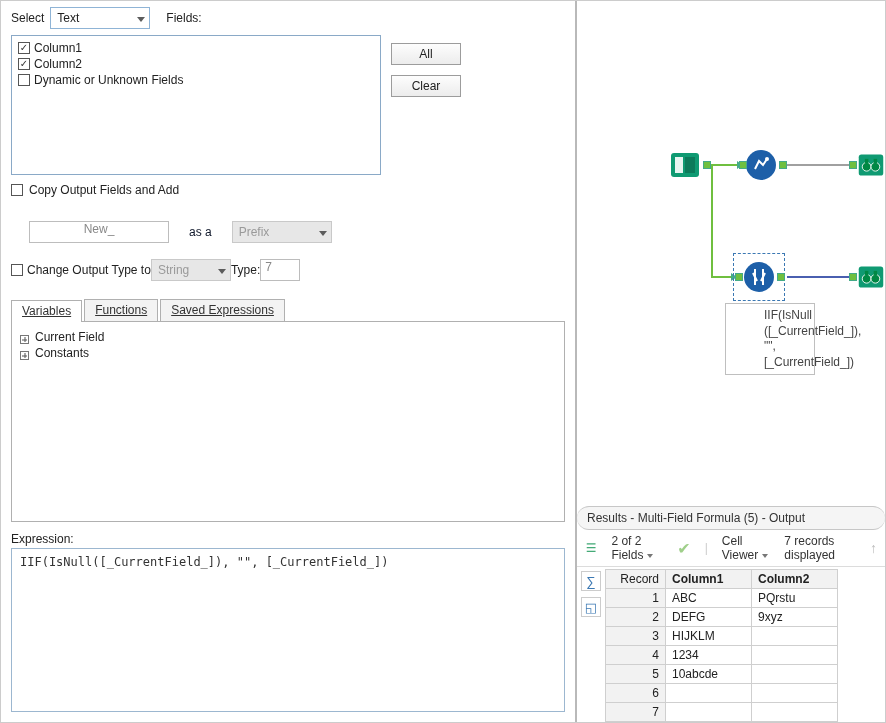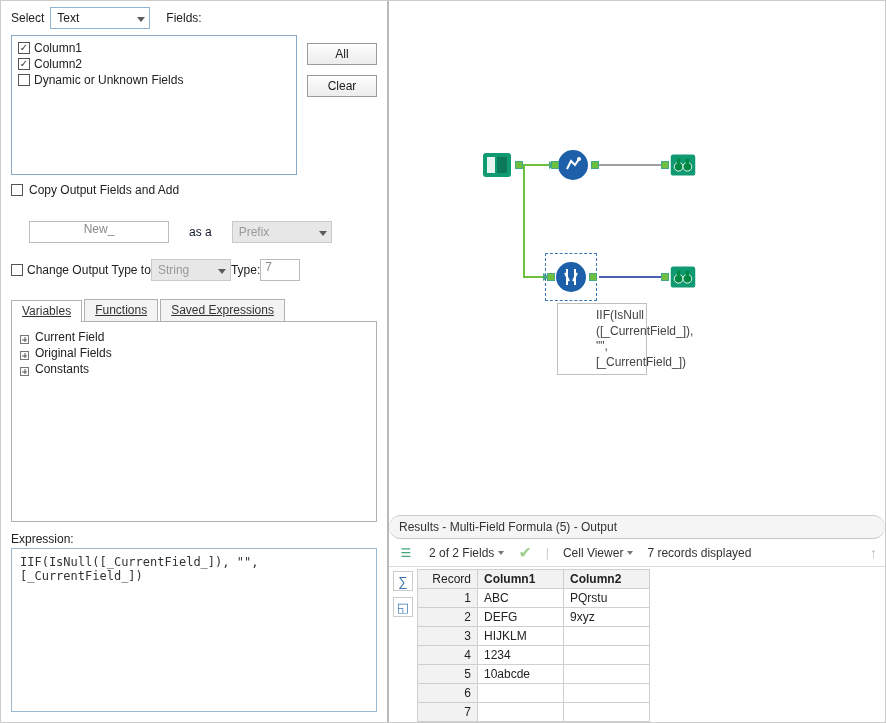--- a/index.html
+++ b/index.html
@@ -1,18 +1,18 @@
 <!DOCTYPE html>
 <html><head>
 <meta charset="utf-8">
 <style>
   * { box-sizing: border-box; font-family: "Segoe UI", Tahoma, sans-serif; font-size: 12px; }
   body { margin: 0; background: #fff; color: #222; }
   .app { display: flex; width: 886px; height: 723px; border: 1px solid #ccc; }
-  .left { width: 388px; border-right: 2px solid #b9b9b9; padding: 6px 10px 10px 10px; display: flex; flex-direction: column; }
+  .left { width: 576px; border-right: 2px solid #b9b9b9; padding: 6px 10px 10px 10px; display: flex; flex-direction: column; }
   .right { flex: 1; display: flex; flex-direction: column; }
 
   
   .row { display: flex; align-items: center; margin-bottom: 6px; }
   .sel-label { margin-right: 6px; }
   .select-box { width: 100px; height: 22px; border: 1px solid #8fb4d6; background: #fff; display: flex; align-items: center; padding: 0 6px; position: relative; }
   .select-box .arrow { position: absolute; right: 4px; top: 50%; transform: translateY(-50%); }
   .chev { width: 0; height: 0; border-left: 4px solid transparent; border-right: 4px solid transparent; border-top: 5px solid #5c5c5c; display: inline-block; }
   .fields-label { margin-left: 16px; }
 
@@ -149,24 +149,20 @@
       <div class="tab">Functions</div>
       <div class="tab">Saved Expressions</div>
     </div>
     <div class="tree">
       <div class="tree-item">
           <span class="expander"></span>
           <span>Current Field</span>
         </div>
       <div class="tree-item">
           <span class="expander"></span>
-          <span>Original Fields</span>
-        </div>
-      <div class="tree-item">
-          <span class="expander"></span>
           <span>Constants</span>
         </div>
     </div>
 
     <div class="expr-label">Expression:</div>
     <div class="expr-box">IIF(IsNull([_CurrentField_]), "", [_CurrentField_])</div>
   </div>
 
   <div class="right">
     <div class="canvas">
@@ -223,21 +219,21 @@
         <svg class="bino-svg" viewBox="0 0 32 32">
             <rect x="2" y="4" width="28" height="24" rx="3" fill="#0f9a72"></rect>
             <circle cx="11" cy="18" r="5" fill="#084" stroke="#fff" stroke-width="1"></circle>
             <circle cx="21" cy="18" r="5" fill="#084" stroke="#fff" stroke-width="1"></circle>
             <rect x="9" y="9" width="4" height="5" fill="#084"></rect>
             <rect x="19" y="9" width="4" height="5" fill="#084"></rect>
           </svg>
       </div>
       <span class="conn-dot" style="left:272px; top:272px;"></span>
 
-      <div class="annot" style="left:168px; top:302px;padding-left:38px;">
+      <div class="annot" style="left:148px; top:302px;padding-left:38px;">
         <div>IIF(IsNull</div>
         <div>([_CurrentField_]),</div>
         <div>"",</div>
         <div>[_CurrentField_])</div>
       </div>
     </div>
 
     <div>
       <div class="results-hdr">Results - Multi-Field Formula (5) - Output</div>
       <div class="results-toolbar">

